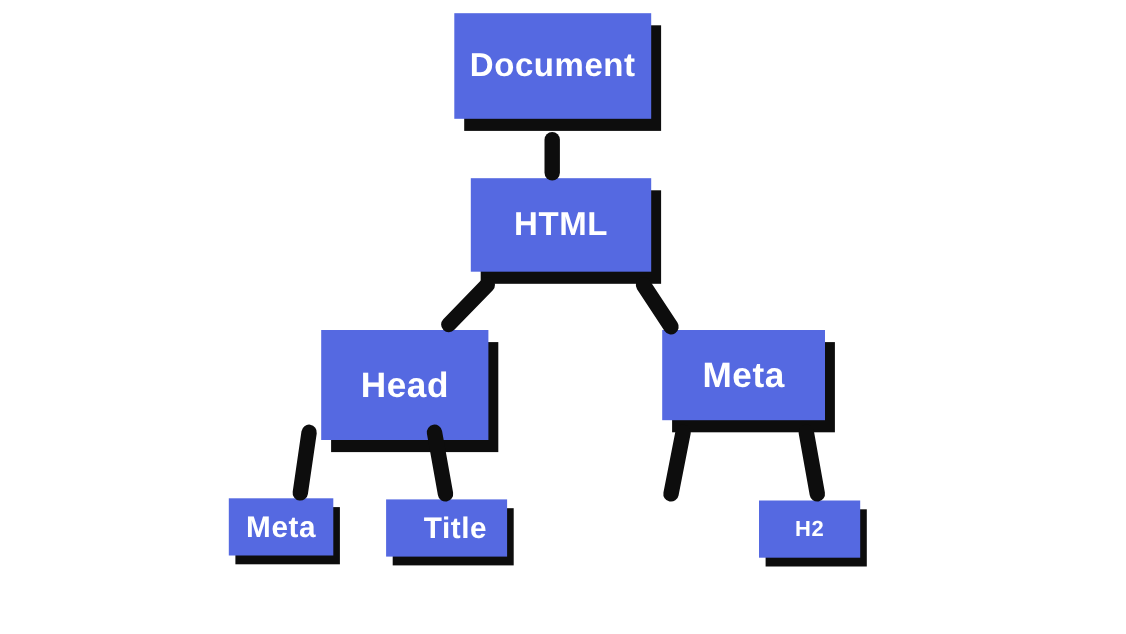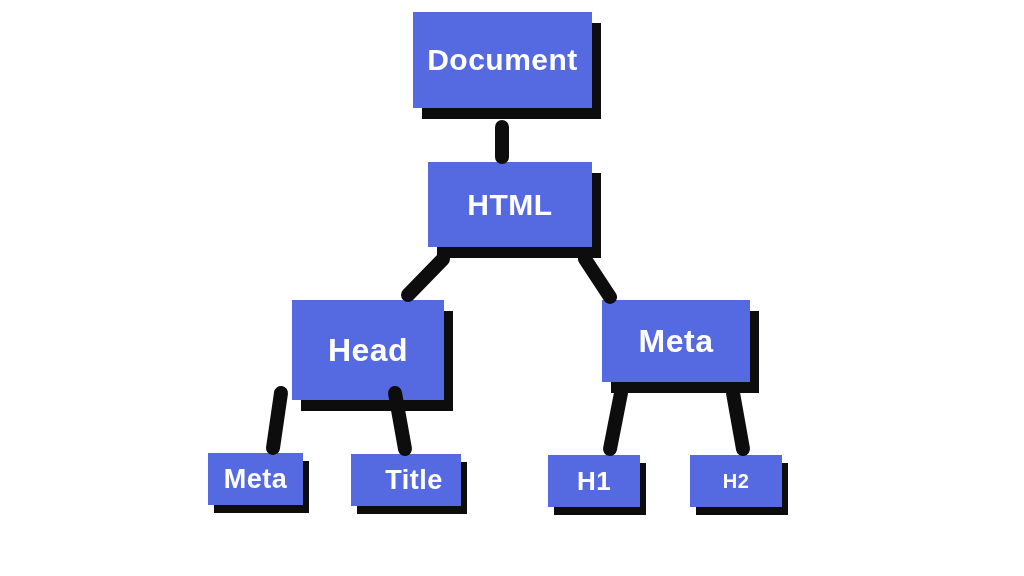--- a/index.html
+++ b/index.html
@@ -86,21 +86,18 @@
   </div>
 
   <div class="node small n-meta">
     <span>Meta</span>
   </div>
 
   <div class="node small n-title">
     <span>Title</span>
   </div>
 
-  <div class="node small n-h1">
-    <span>H1</span>
-  </div>
 
   <div class="node small n-h2">
     <span>H2</span>
   </div>
 
 </div>
 
 </body></html>

